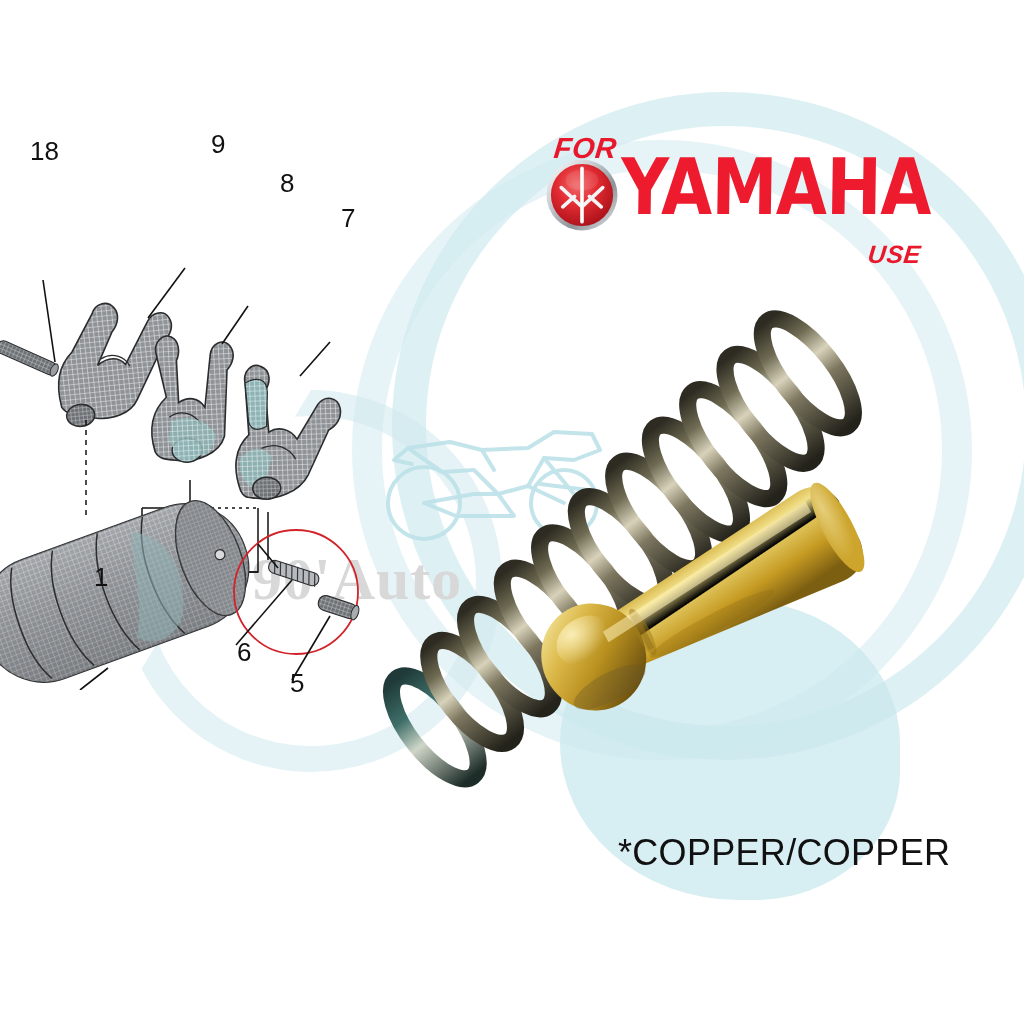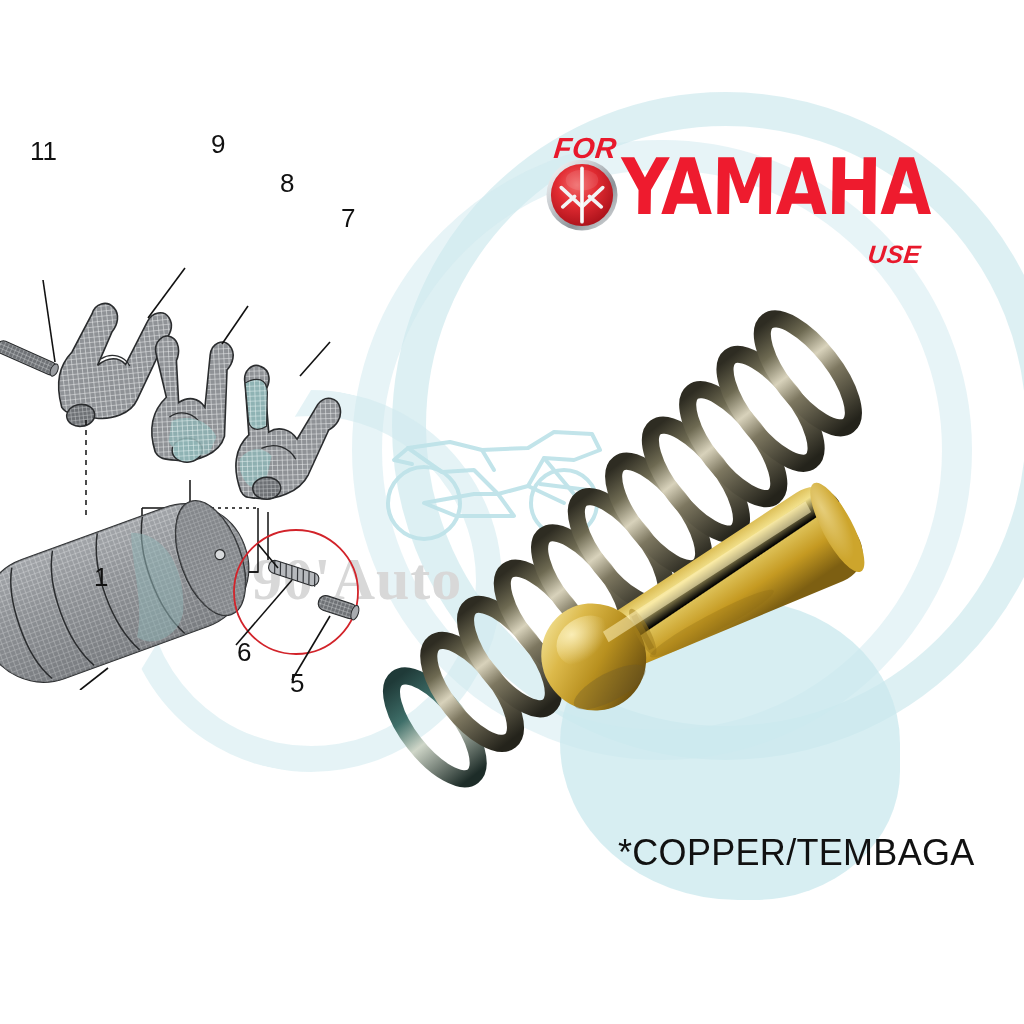--- a/index.html
+++ b/index.html
@@ -349,21 +349,21 @@
 
     <g>
       <g transform="rotate(18 336 486)">
         <rect x="318" y="479" width="40" height="15" rx="7" fill="url(#hatchD)" stroke="#2a2c2e" stroke-width="1.2"></rect>
         <ellipse cx="356" cy="486.5" rx="3.5" ry="7.5" fill="#a8abaf" stroke="#2a2c2e" stroke-width="1"></ellipse>
       </g>
       <line x1="292" y1="560" x2="330" y2="496" stroke="#111" stroke-width="1.6"></line>
     </g>
   </svg>
 
-  <div class="callout" style="left:30px; top:136px;">11</div>
+  <div class="callout" style="left:30px; top:136px;">18</div>
   <div class="callout" style="left:211px; top:129px;">9</div>
   <div class="callout" style="left:280px; top:168px;">8</div>
   <div class="callout" style="left:341px; top:203px;">7</div>
   <div class="callout" style="left:94px;  top:562px;">1</div>
   <div class="callout" style="left:237px; top:637px;">6</div>
   <div class="callout" style="left:290px; top:668px;">5</div>
 
 
   <svg class="photo" viewBox="0 0 720 560">
     <defs>
@@ -443,15 +443,15 @@
       <ellipse cx="300" cy="300" rx="30" ry="24" fill="url(#brassHi)"></ellipse>
 
       <ellipse cx="576" cy="318" rx="15" ry="50" fill="#cda52c"></ellipse>
       <ellipse cx="576" cy="318" rx="15" ry="50" fill="url(#brassHi)" opacity=".6"></ellipse>
 
       <ellipse cx="300" cy="352" rx="40" ry="14" fill="#6a5a2a" opacity=".35"></ellipse>
       <ellipse cx="420" cy="344" rx="70" ry="9" fill="#8a6a15" opacity=".3"></ellipse>
     </g>
   </svg>
 
-  <div class="copper-label">*COPPER/TEMBAGA</div>
+  <div class="copper-label">*COPPER/COPPER</div>
 
 </div>
 
 </body></html>

